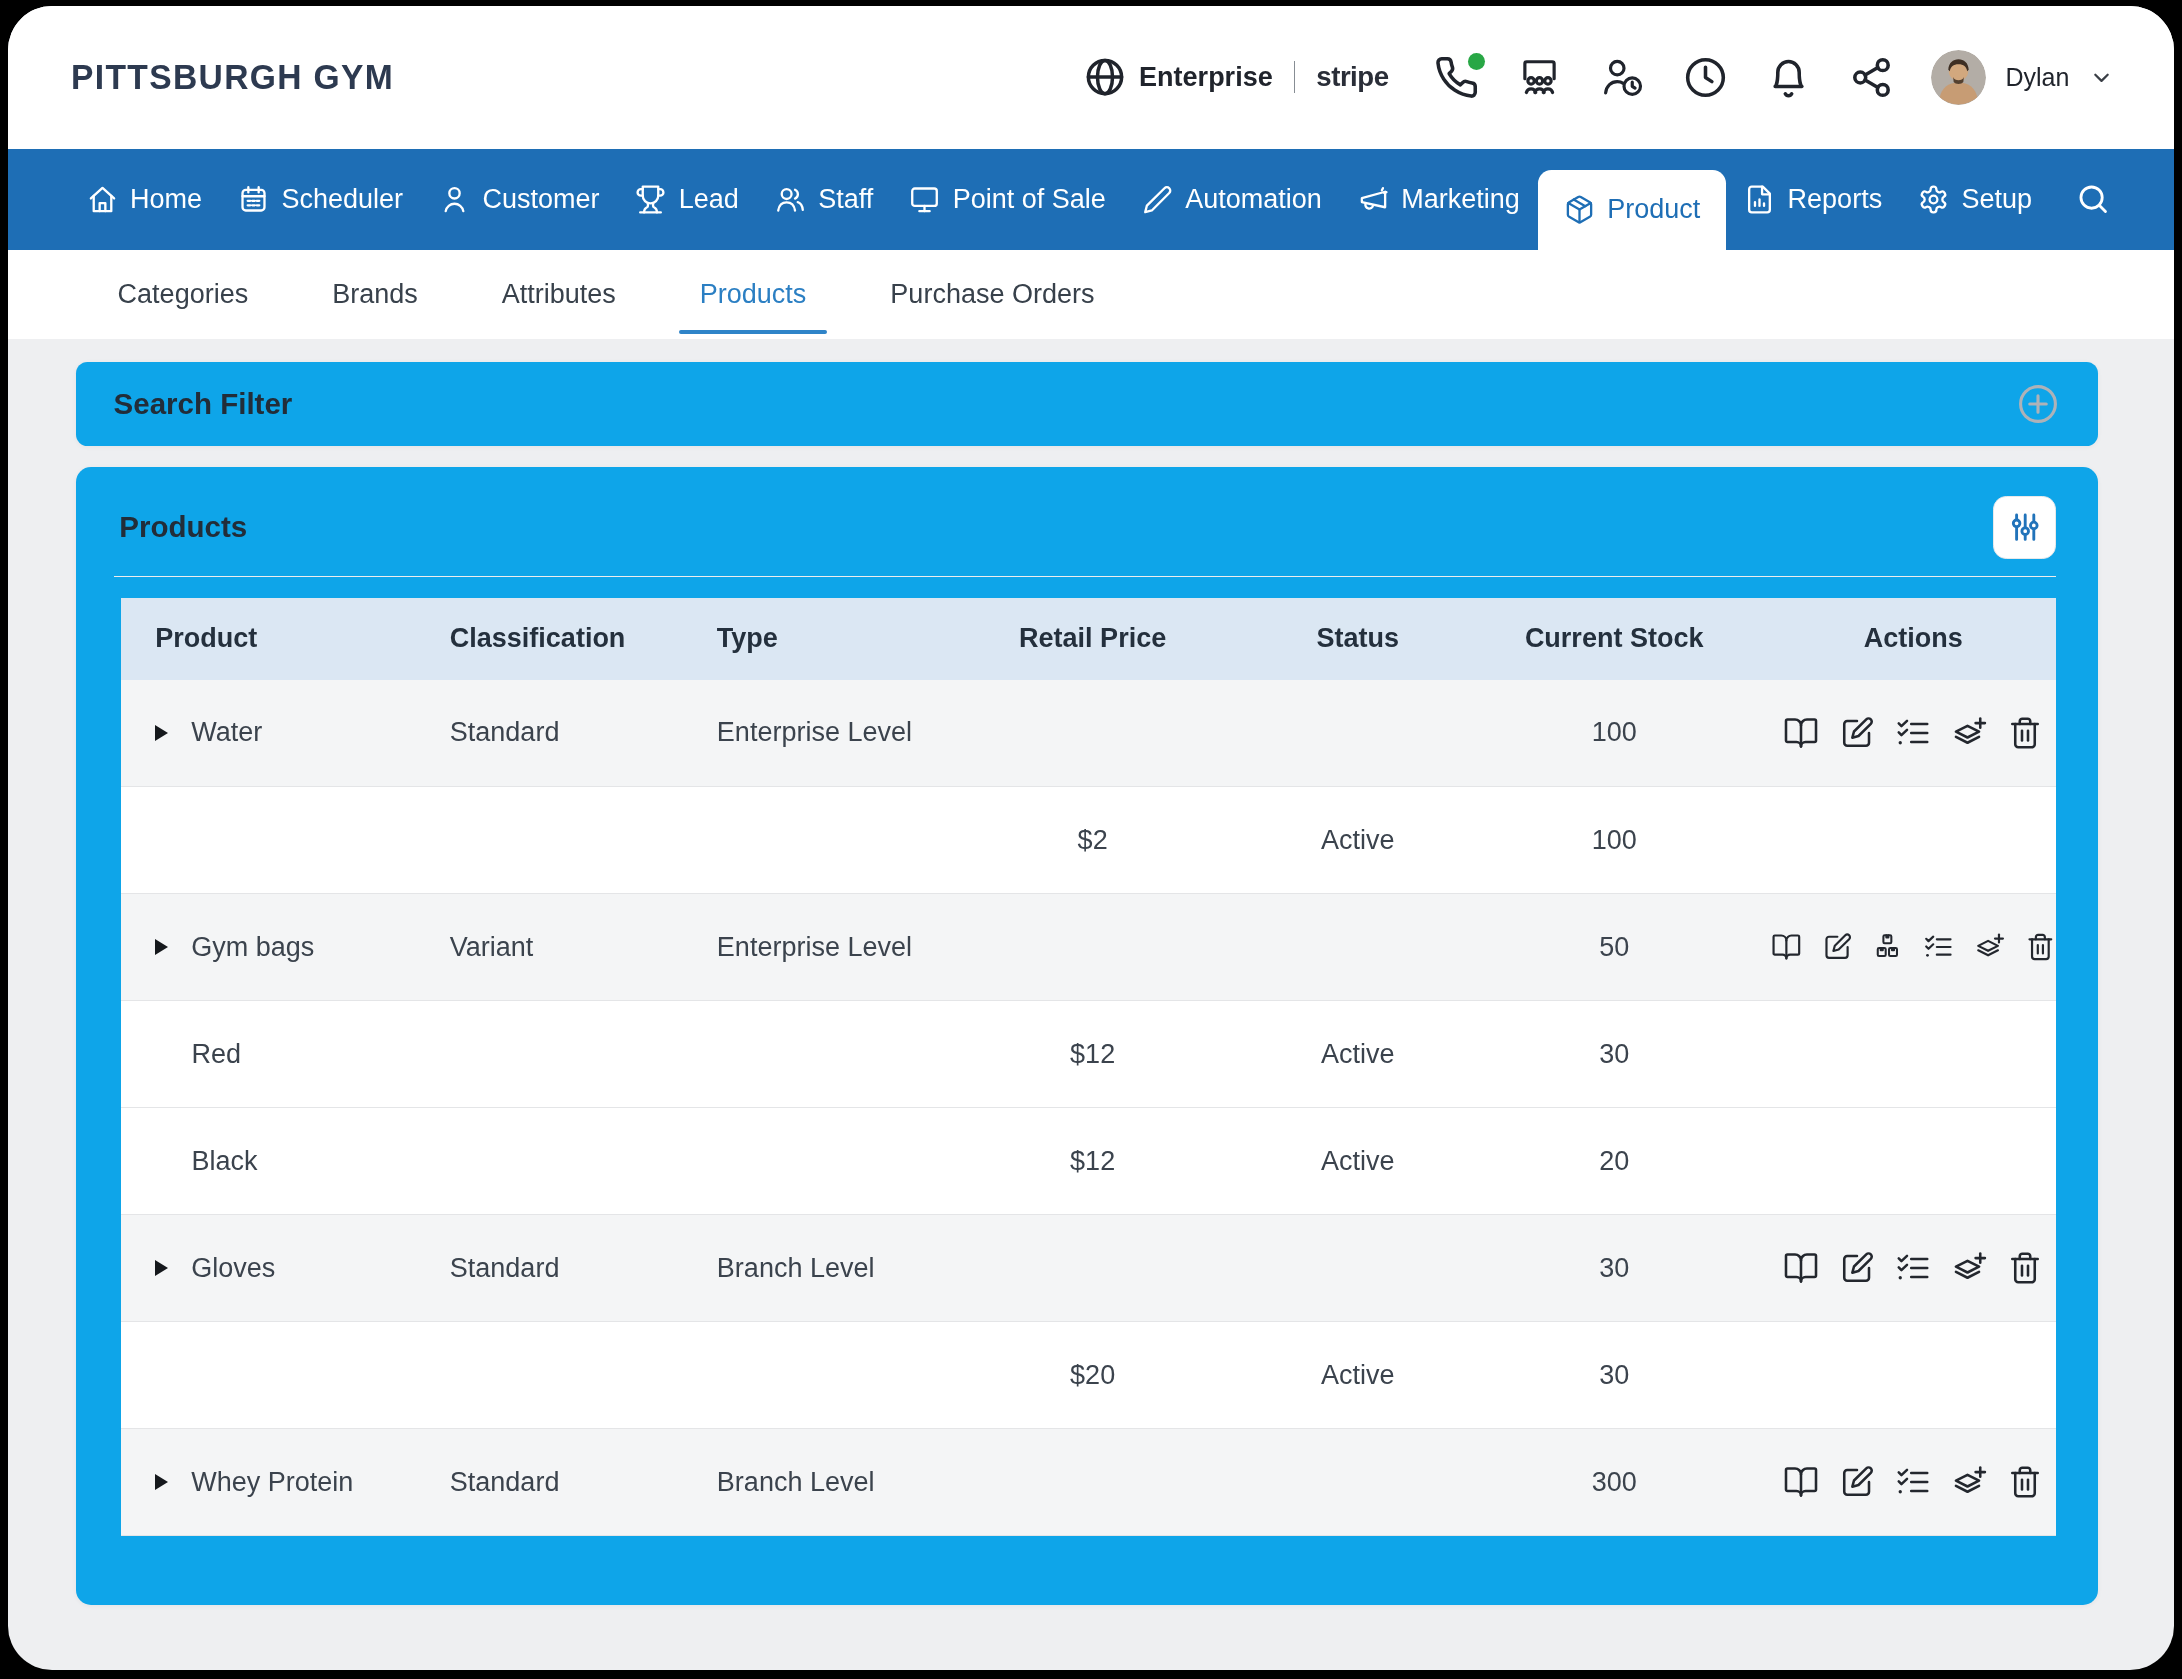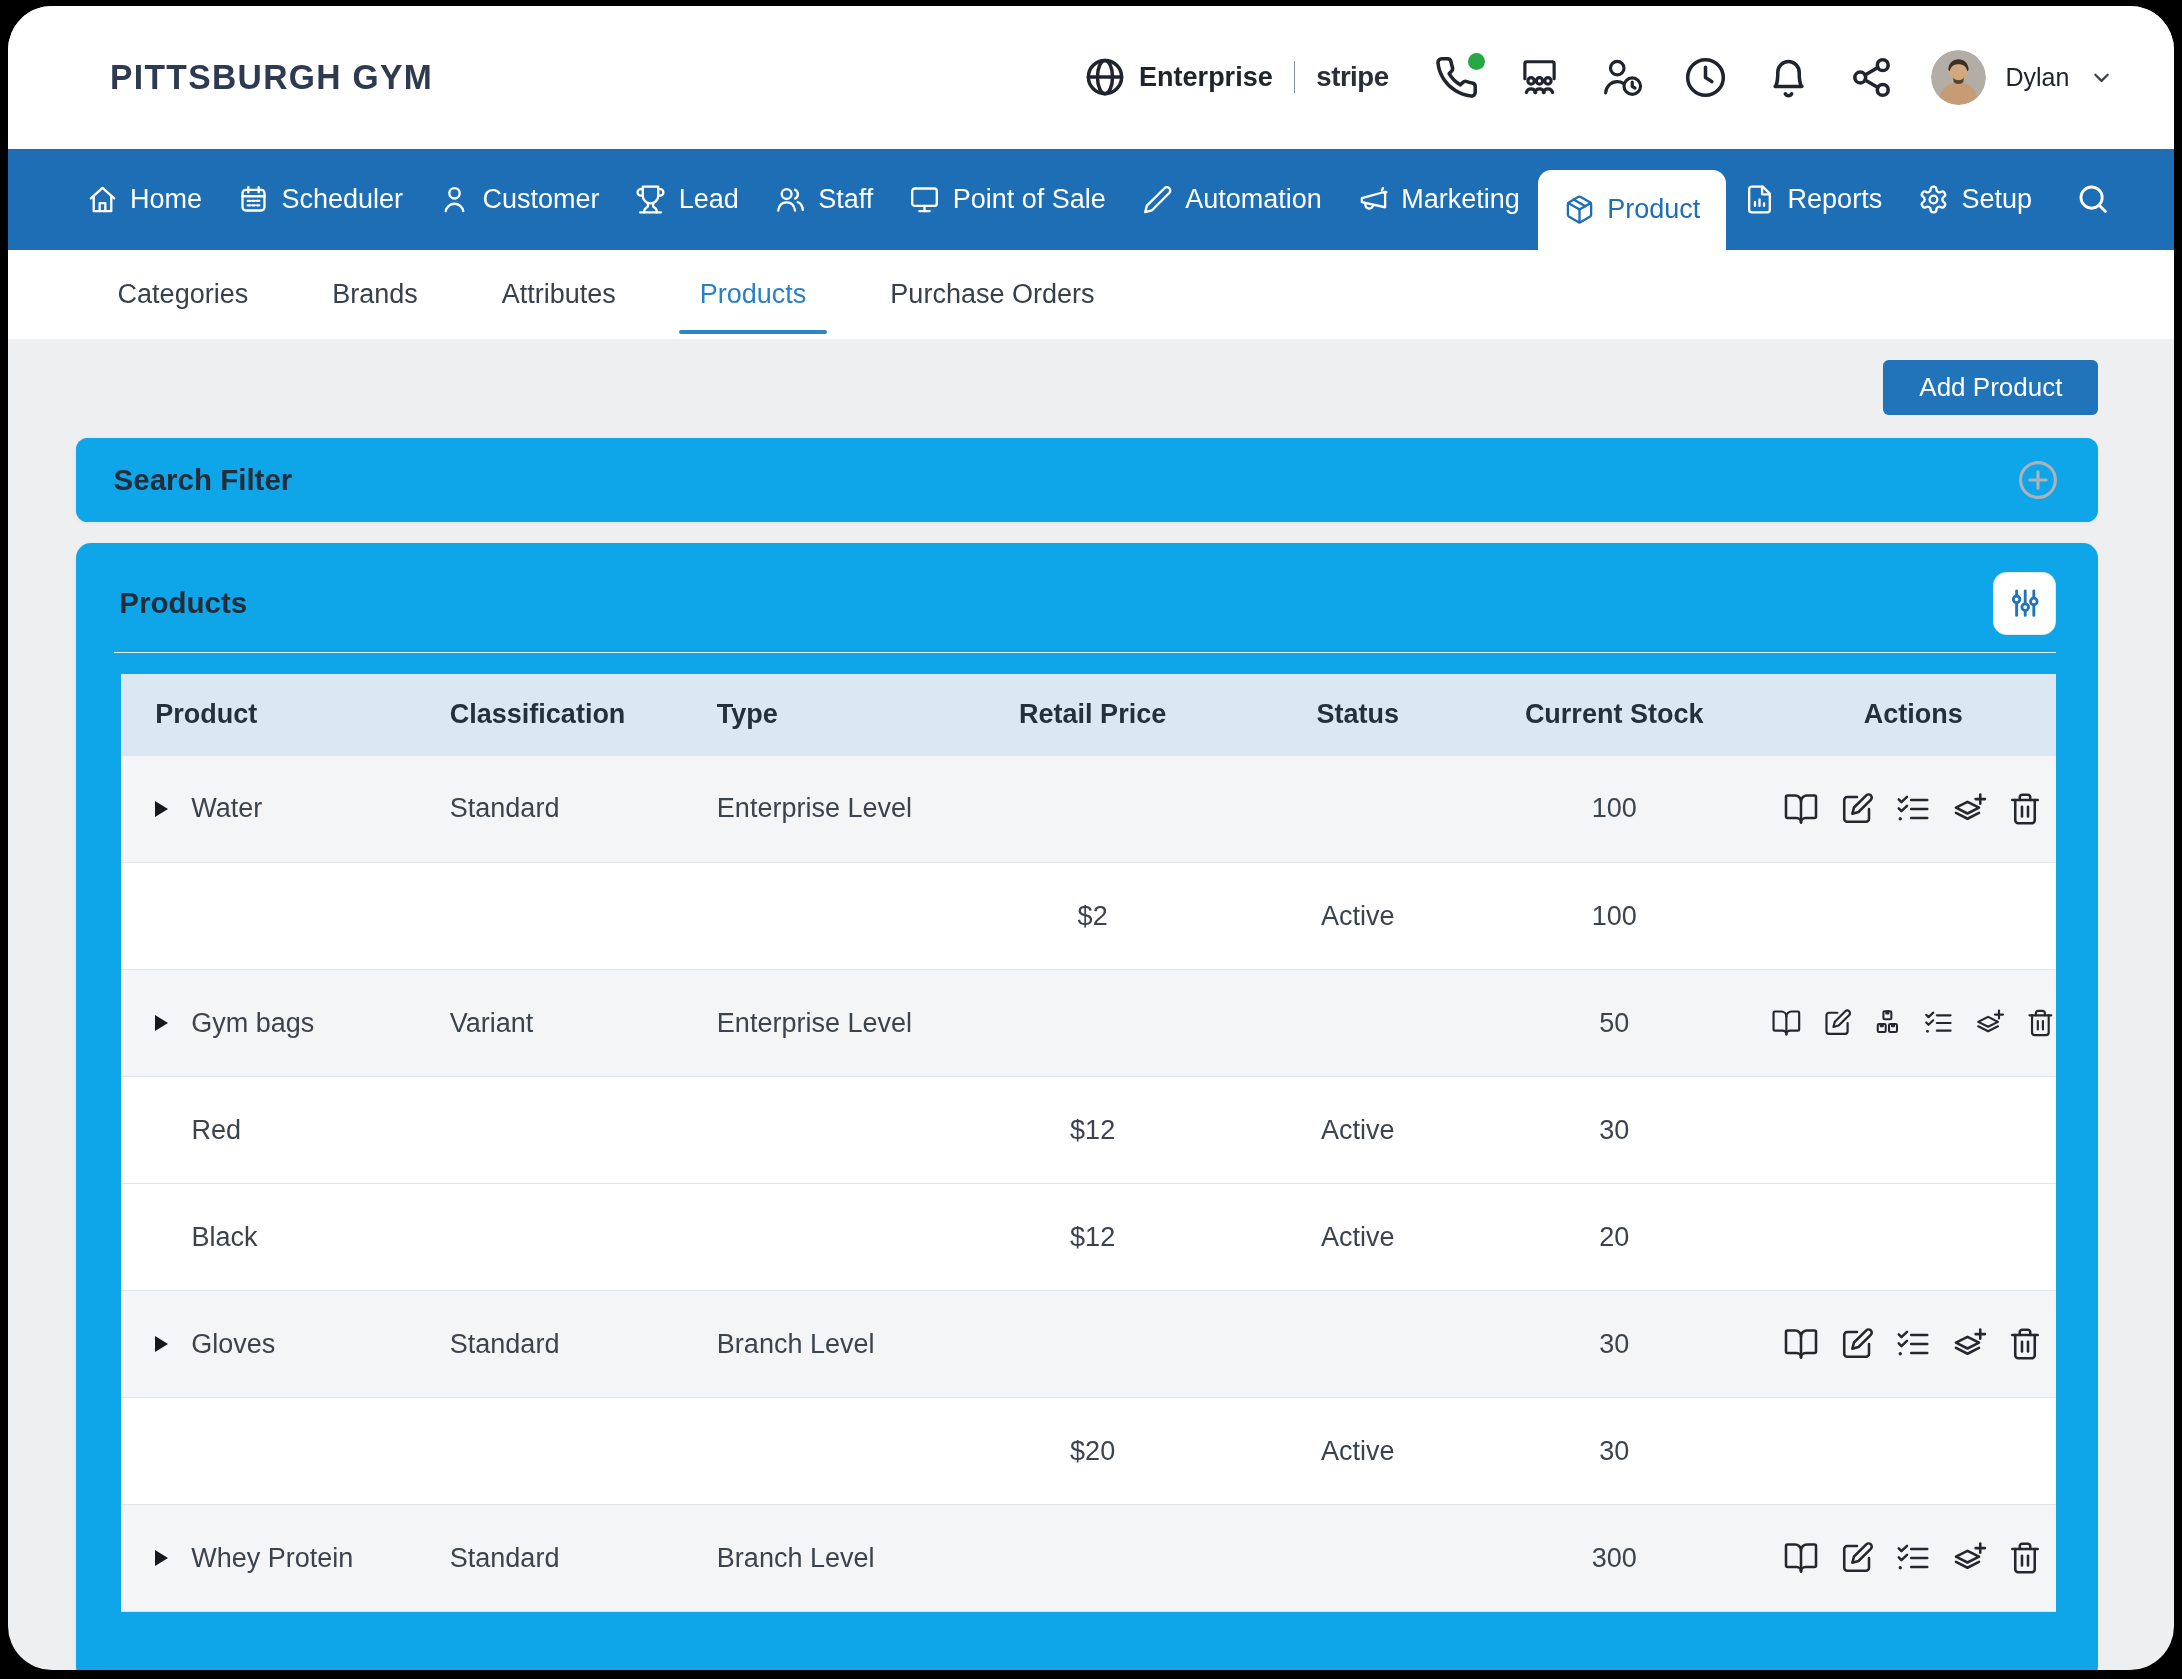--- a/index.html
+++ b/index.html
@@ -1,20 +1,20 @@
 <!DOCTYPE html>
 <html style="font-size:15px"><head>
 <meta charset="utf-8">
 <style>
   html,body{margin:0;padding:0;width:2183px;height:1680px;background:#000;overflow:hidden;}
   *{box-sizing:border-box;}
   .window{position:absolute;inset:5.7px 7.6px 9.5px 7.6px;border-radius:44px;background:#eeeff1;overflow:hidden;
           font-family:"Liberation Sans",sans-serif;}
   
-  .app-header{height:143px;background:#fff;display:flex;align-items:center;padding:0 59px 0 102px;}
+  .app-header{height:143px;background:#fff;display:flex;align-items:center;padding:0 59px 0 63px;}
   .brand{font-size:35px;font-weight:800;letter-spacing:1.4px;color:#2d3a50;transform:scaleX(.96);transform-origin:left center;}
   .header-right{margin-left:auto;display:flex;align-items:center;gap:32px;}
   .plan{display:flex;align-items:center;gap:13.3px;margin-right:13.3px;}
   .plan-label{font-size:27px;font-weight:700;color:#20242c;}
   .vdiv{width:1.9px;height:32px;background:#878d94;margin:0 7.6px;}
   .stripe{font-size:27.6px;font-weight:800;color:#2a2e38;letter-spacing:-0.5px;}
   .hicons{display:flex;align-items:center;gap:38px;}
   .hbtn{position:relative;width:45px;height:45px;color:#20242c;display:inline-block;}
   .hbtn svg,.icn svg,.action svg,.plus-btn svg,.chev svg,.filter-btn svg{width:100%;height:100%;display:block;}
   .badge{position:absolute;top:-1.9px;right:-6.7px;width:17px;height:17px;border-radius:50%;background:#28a745;}
@@ -286,23 +286,20 @@
       </div>
       <div class="subnav-item active">
         <span>Products</span>
       </div>
       <div class="subnav-item">
         <span>Purchase Orders</span>
       </div>
     </div>
 
   <main class="content">
-    <div class="toolbar">
-      <button class="btn-primary">Add Product</button>
-    </div>
 
     <section class="card filter-card">
       <h2>Search Filter</h2>
       <span class="plus-btn" id="plus-slot">
           <svg viewBox="0 0 24 24" fill="none" stroke="currentColor" stroke-width="1.7" stroke-linecap="round" stroke-linejoin="round">
             <circle cx="12" cy="12" r="9.5"></circle>
             <path d="M12 7.5v9M7.5 12h9"></path>
           </svg>
         </span>
     </section>

